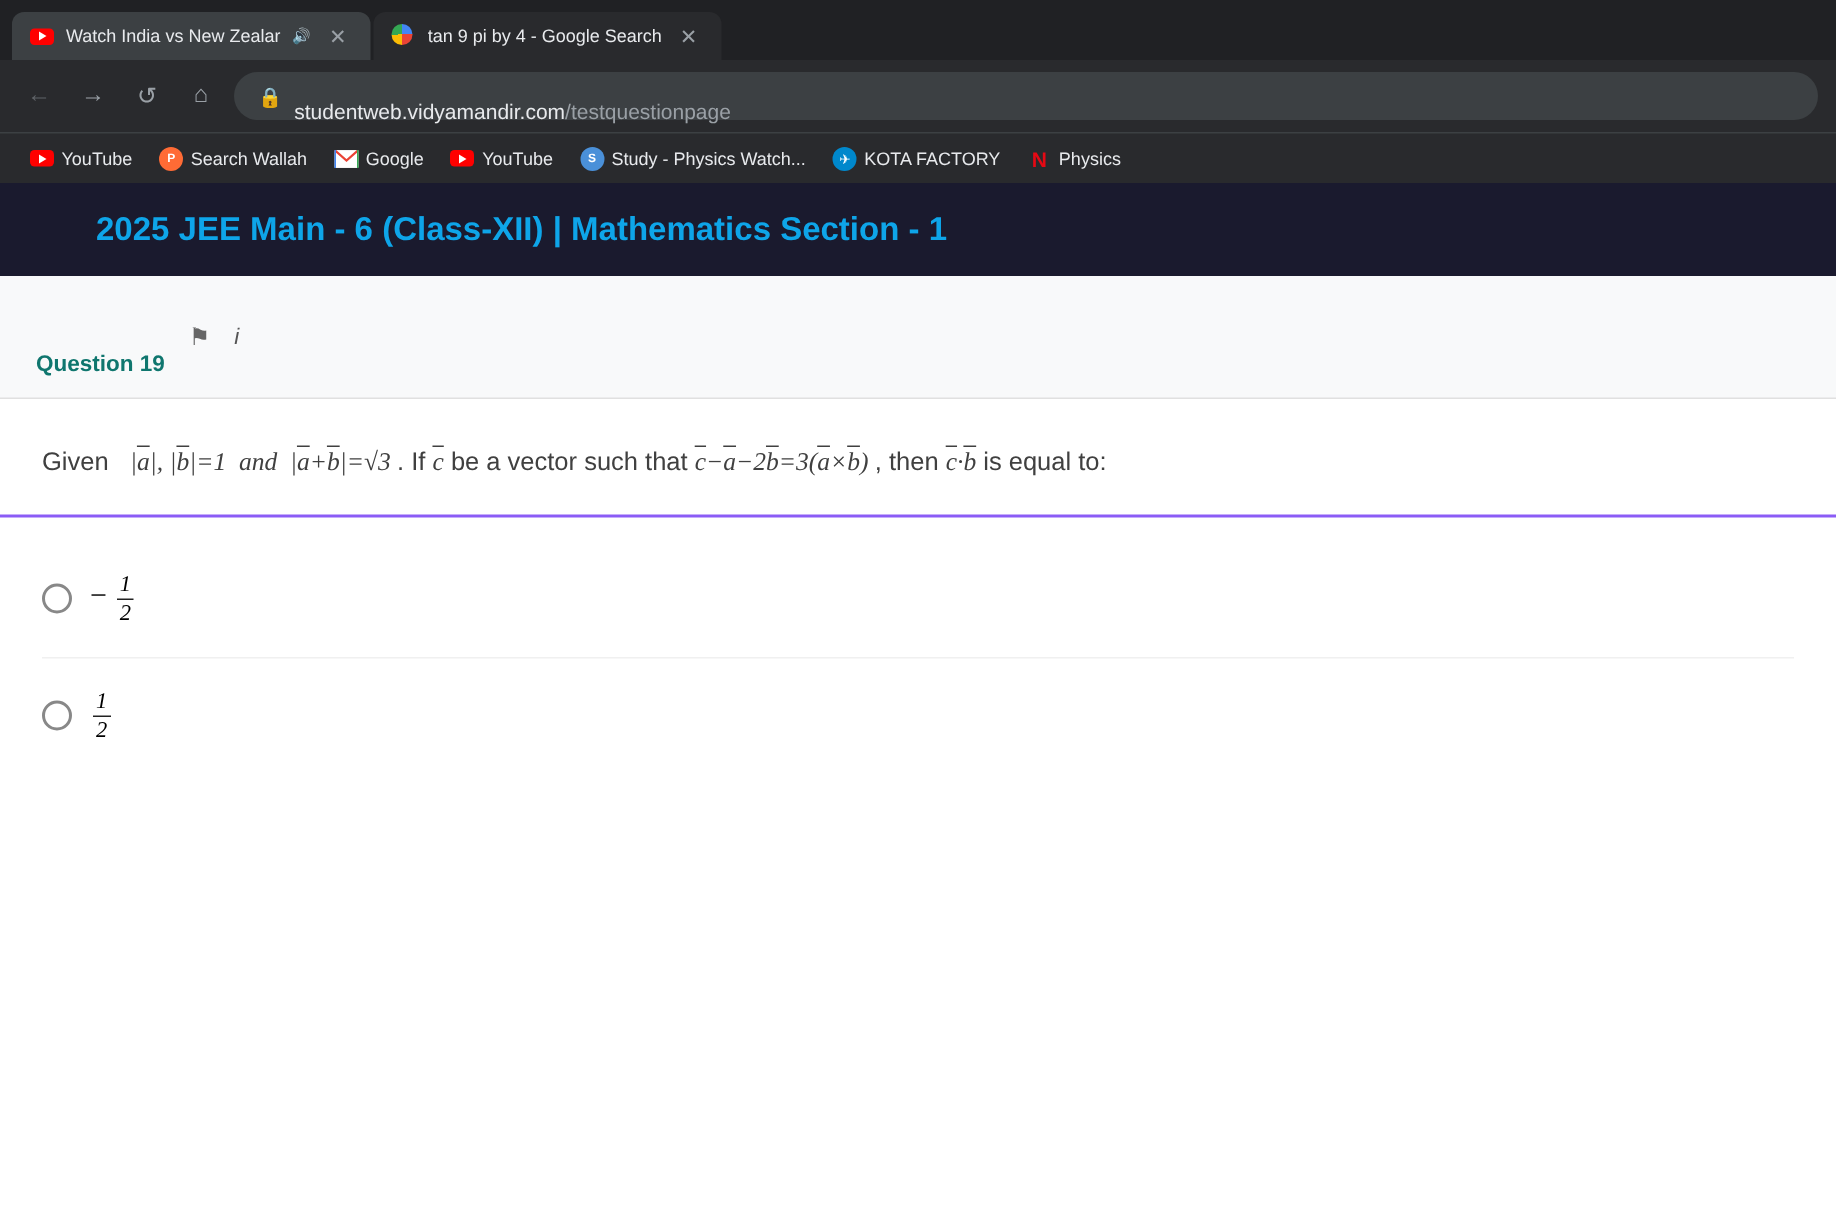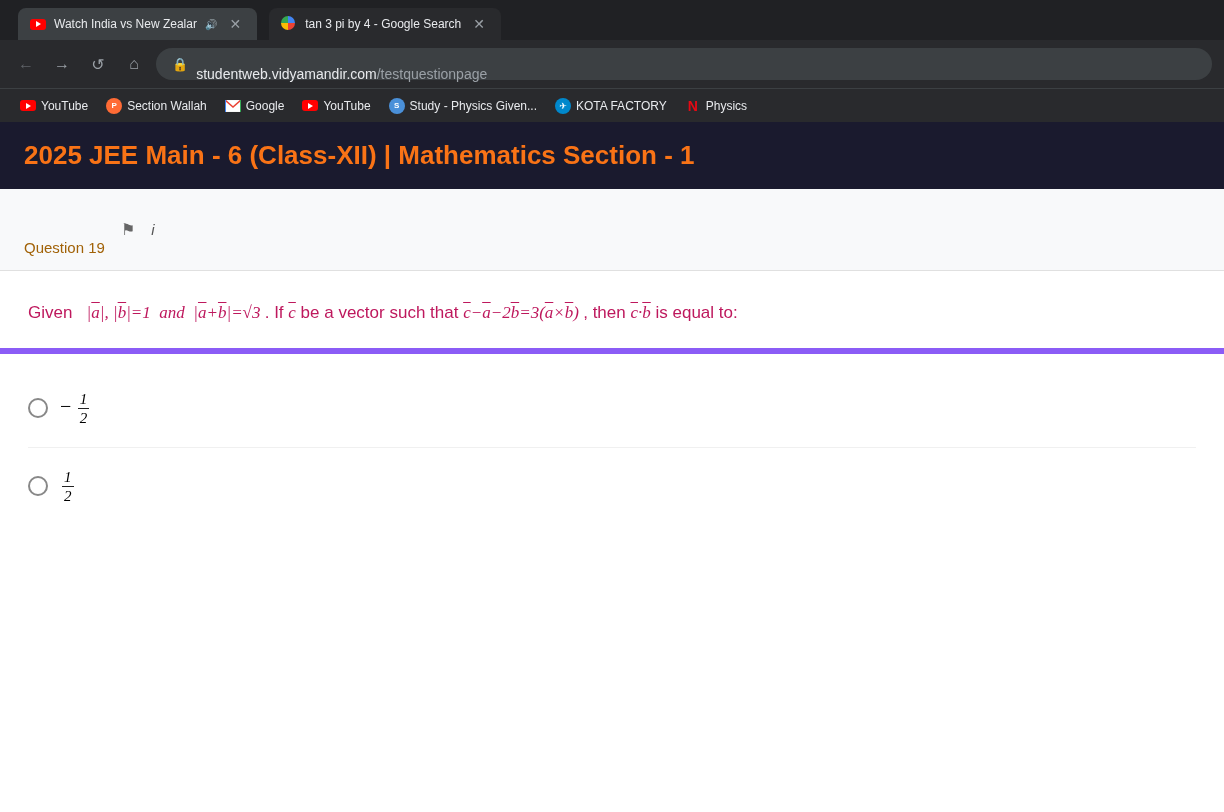--- a/index.html
+++ b/index.html
@@ -24,21 +24,20 @@
       border-radius: 8px 8px 0 0;
       padding: 0 12px;
       height: 32px;
       font-size: 12px;
       color: #e8eaed;
       gap: 8px;
       cursor: pointer;
       min-width: 180px;
       max-width: 240px;
       position: relative;
-      margin-left: 10px;
     }
     .tab.active {
       background: #292a2d;
     }
     .tab-favicon {
       width: 16px;
       height: 16px;
       flex-shrink: 0;
     }
     .tab-title {
@@ -144,62 +143,63 @@
       overflow-y: auto;
     }
 
     
     .page-header {
       background: #1a1a2e;
       padding: 18px 24px;
       color: white;
     }
     .page-header h1 {
-      font-size: 26px;
+      font-size: 22px;
       font-weight: 600;
-      color: #f97316;
+      color: #0ea5e9;
+      margin-left: 40px;
     }
 
     
     .question-area {
       padding: 0;
       background: white;
     }
     .question-header {
       display: flex;
       align-items: center;
       padding: 14px 24px;
       border-bottom: 1px solid #e0e0e0;
       background: #f8f9fa;
       gap: 16px;
     }
     .question-number {
       font-size: 15px;
-      font-weight: 400;
-      color: #a16207;
+      font-weight: 700;
+      color: #0f766e;
       margin-top: 36px;
     }
     .question-flag {
       font-size: 16px;
       color: #666;
       cursor: pointer;
     }
     .question-info {
       font-size: 15px;
       font-style: italic;
       color: #555;
       cursor: pointer;
     }
 
     .question-body {
       padding: 28px 28px 20px 28px;
       font-size: 17px;
-      color: #be185d;
+      color: #404040;
       line-height: 1.7;
-      border-bottom: 6px solid #8b5cf6;
+      border-bottom: 2px solid #8b5cf6;
     }
 
     .options-area {
       padding: 16px 28px;
     }
     .option-item {
       display: flex;
       align-items: center;
       gap: 12px;
       padding: 20px 0;
@@ -322,21 +322,21 @@
       </div>
       <span class="tab-title">Watch India vs New Zealar</span>
       <span class="tab-audio">🔊</span>
       <span class="tab-close">✕</span>
     </div>
 
     <div class="tab active">
       <div class="tab-favicon">
         <div class="google-icon" style="width:14px;height:14px;"></div>
       </div>
-      <span class="tab-title">tan 3 pi by 4 - Google Search</span>
+      <span class="tab-title">tan 9 pi by 4 - Google Search</span>
       <span class="tab-close">✕</span>
     </div>
   </div>
 
   <div class="address-bar-row">
     <div class="nav-btn disabled">
       <span>←</span>
     </div>
     <div class="nav-btn">
       <span>→</span>
@@ -362,21 +362,21 @@
       <div class="bookmark-favicon">
         <div class="yt-icon"></div>
       </div>
       <span>YouTube</span>
     </div>
 
     <div class="bookmark-item">
       <div class="bookmark-favicon">
         <div class="pw-icon">P</div>
       </div>
-      <span>Section Wallah</span>
+      <span>Search Wallah</span>
     </div>
 
     <div class="bookmark-item">
       <div class="bookmark-favicon">
         <svg width="16" height="12" viewBox="0 0 16 12">
           <rect width="16" height="12" rx="1" fill="white" stroke="#ddd" stroke-width="0.5"></rect>
           <polyline points="0,0 8,7 16,0" fill="none" stroke="#ea4335" stroke-width="1.5"></polyline>
           <line x1="0" y1="0" x2="0" y2="12" stroke="#4285f4" stroke-width="2"></line>
           <line x1="16" y1="0" x2="16" y2="12" stroke="#34a853" stroke-width="2"></line>
         </svg>
@@ -388,21 +388,21 @@
       <div class="bookmark-favicon">
         <div class="yt-icon"></div>
       </div>
       <span>YouTube</span>
     </div>
 
     <div class="bookmark-item">
       <div class="bookmark-favicon">
         <div class="pw-icon" style="background:#4a90d9;">S</div>
       </div>
-      <span>Study - Physics Given...</span>
+      <span>Study - Physics Watch...</span>
     </div>
 
     <div class="bookmark-item">
       <div class="bookmark-favicon">
         <div class="telegram-icon">✈</div>
       </div>
       <span>KOTA FACTORY</span>
     </div>
 
     <div class="bookmark-item">

